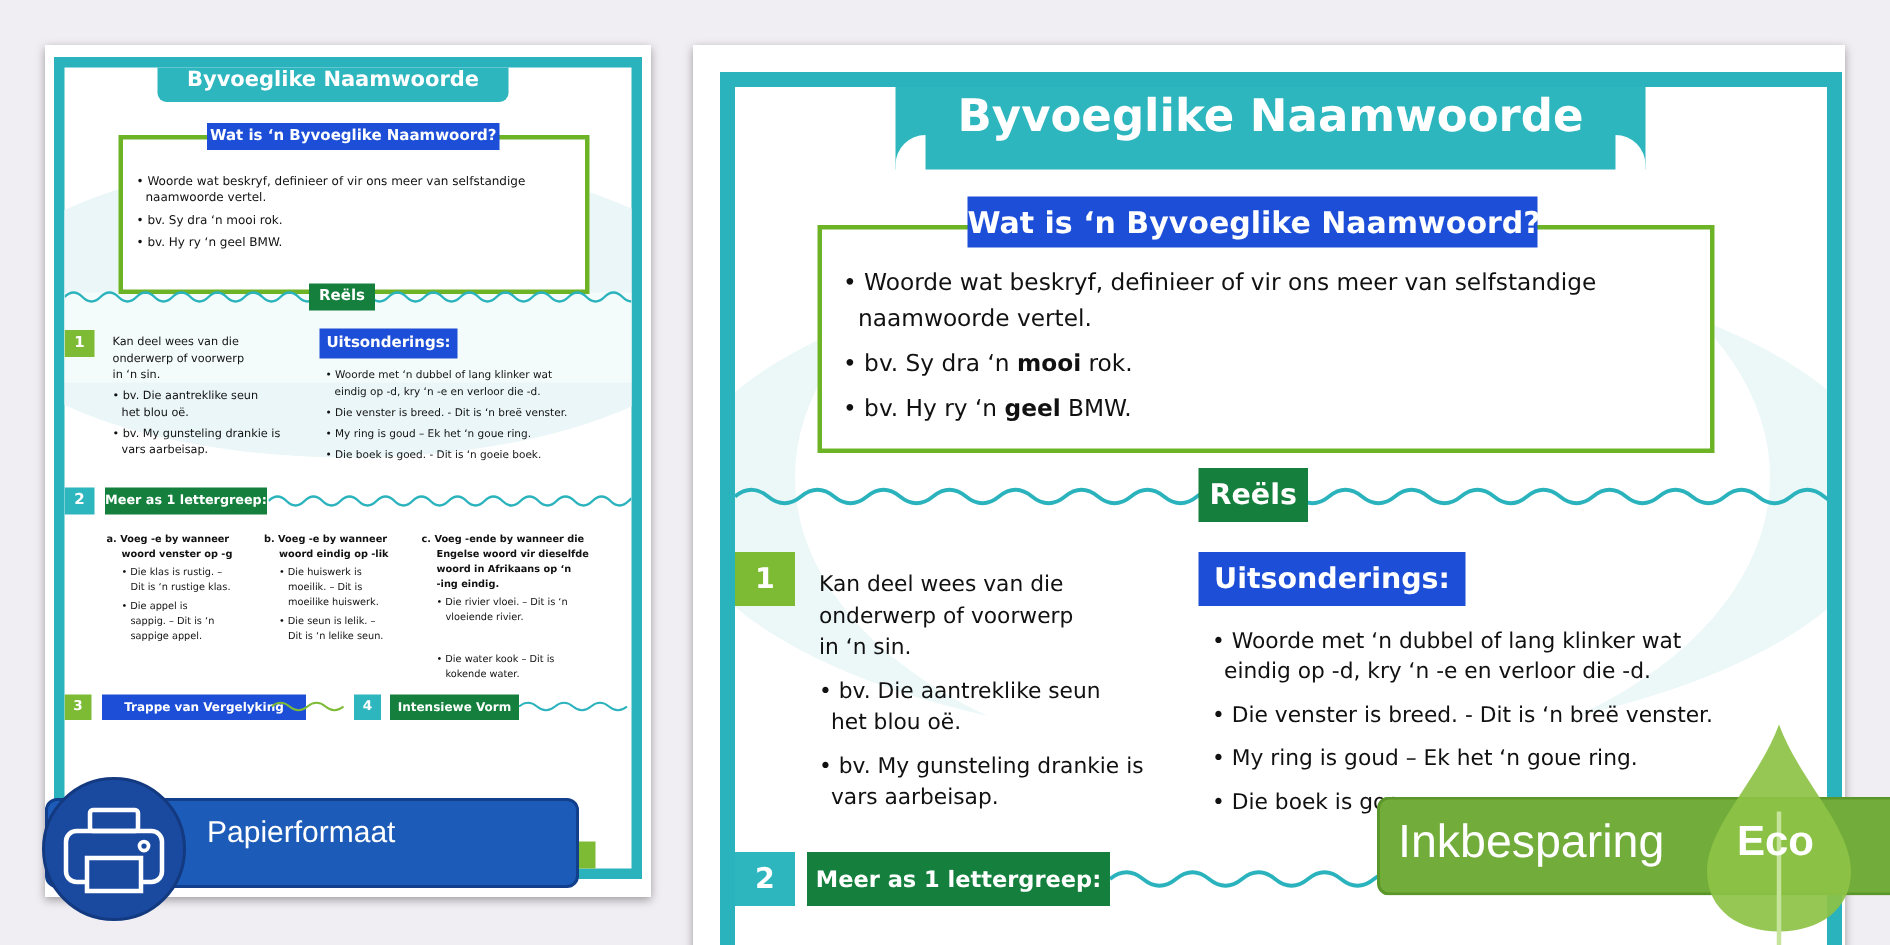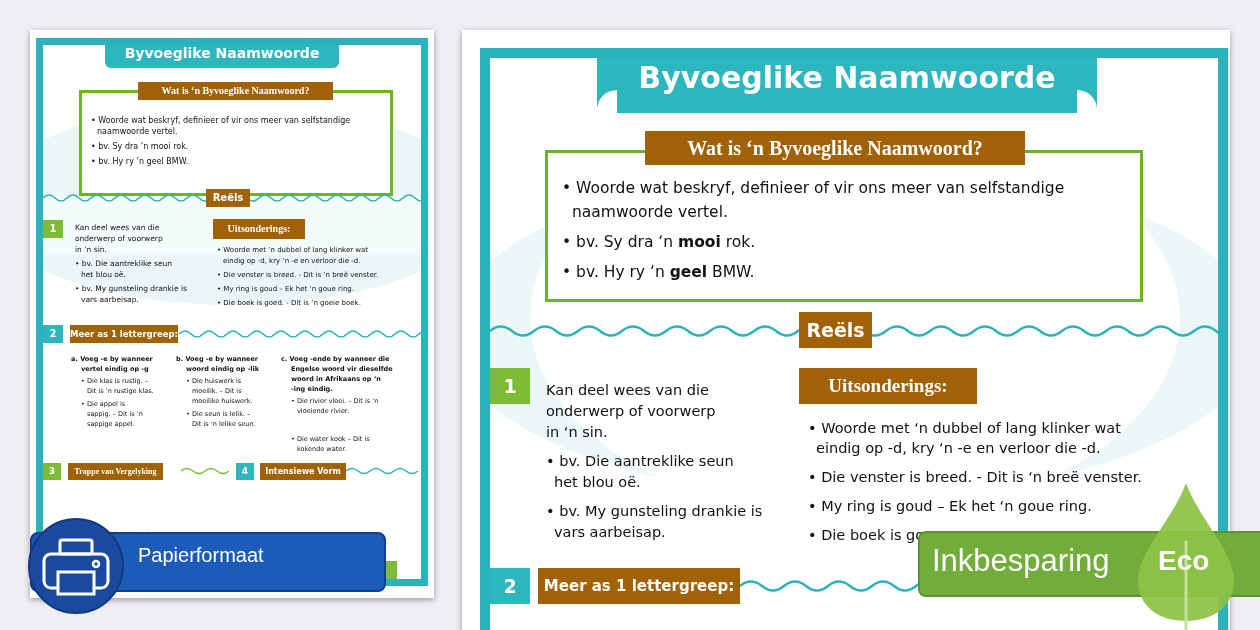--- a/index.html
+++ b/index.html
@@ -13,22 +13,22 @@
   .frame { position:absolute; border:7px solid #2ab3bc; background:#fff; overflow:hidden; }
   .bgshape { position:absolute; background:#e7f5f6; }
   .title-tab {
     position:absolute; background:#2eb6bf; color:#fff; font-weight:bold; text-align:center;
     font-family:"DejaVu Sans", sans-serif;
   }
   .title-tab:before, .title-tab:after {
     content:""; position:absolute; bottom:0; background:#fff; border-radius:50%;
   }
   .gbox { position:absolute; border:3px solid #6db326; background:#fff; }
-  .gtab { position:absolute; background:#a16207; color:#fff; font-weight:bold; text-align:center; white-space:nowrap;font-family:Liberation Serif, serif; }
-  .ttab { position:absolute; background:#a16207; color:#fff; font-weight:bold; text-align:center; white-space:nowrap; }
+  .gtab { position:absolute; background:#1d4ed8; color:#fff; font-weight:bold; text-align:center; white-space:nowrap; }
+  .ttab { position:absolute; background:#15803d; color:#fff; font-weight:bold; text-align:center; white-space:nowrap; }
   .num-g { position:absolute; background:#7dbb35; color:#fff; font-weight:bold; text-align:center; }
   .num-t { position:absolute; background:#2eb6bf; color:#fff; font-weight:bold; text-align:center; }
   .txt { position:absolute; white-space:nowrap; color:#111; }
   .wave { position:absolute; }
   .badge-paper {
     position:absolute; left:30px; top:532px; width:352px; height:56px;
     background:#1c5bb8; border-radius:8px; border:2px solid #123f8c;
   }
   .printer-circle {
     position:absolute; left:28px; top:518px; width:92px; height:92px; border-radius:50%;
@@ -86,21 +86,21 @@
     </div>
 
     <div class="num-t" style="left:0; top:280px; width:20px; height:18px; line-height:18px; font-size:10px;">2</div>
     <div class="ttab" style="left:27px; top:280px; width:108px; height:18px; line-height:18px; font-size:8.5px;">Meer as 1 lettergreep:</div>
     <svg class="wave" style="left:136px; top:282px;" width="242" height="14" viewBox="0 0 242 14">
       <path d="M0 7 q 6 -6 12 0 t 12 0 t 12 0 t 12 0 t 12 0 t 12 0 t 12 0 t 12 0 t 12 0 t 12 0 t 12 0 t 12 0 t 12 0 t 12 0 t 12 0 t 12 0 t 12 0 t 12 0 t 12 0 t 12 0 t 12 0" stroke="#2ab3bc" stroke-width="1.6" fill="none"></path>
     </svg>
 
     <div class="txt" style="left:28px; top:309px; font-size:6.5px; line-height:10px;">
       <div style="font-weight:bold;"><span>a.</span> <span>Voeg -e by wanneer</span></div>
-      <div style="font-weight:bold; padding-left:10px;">vertel eindig op -g</div>
+      <div style="font-weight:bold; padding-left:10px;">woord venster op -g</div>
       <div style="padding-left:10px; margin-top:2px;">• <span>Die klas is rustig. –</span></div>
       <div style="padding-left:16px;">Dit is ‘n rustige klas.</div>
       <div style="padding-left:10px; margin-top:3px;">• <span>Die appel is</span></div>
       <div style="padding-left:16px;">sappig. – Dit is ‘n</div>
       <div style="padding-left:16px;">sappige appel.</div>
     </div>
     <div class="txt" style="left:133px; top:309px; font-size:6.5px; line-height:10px;">
       <div style="font-weight:bold;"><span>b.</span> <span>Voeg -e by wanneer</span></div>
       <div style="font-weight:bold; padding-left:10px;">woord eindig op -lik</div>
       <div style="padding-left:10px; margin-top:2px;">• <span>Die huiswerk is</span></div>
@@ -114,21 +114,21 @@
       <div style="font-weight:bold; padding-left:10px;">Engelse woord vir dieselfde</div>
       <div style="font-weight:bold; padding-left:10px;">woord in Afrikaans op ‘n</div>
       <div style="font-weight:bold; padding-left:10px;">-ing eindig.</div>
       <div style="padding-left:10px; margin-top:2px;">• <span>Die rivier vloei. – Dit is ‘n</span></div>
       <div style="padding-left:16px;">vloeiende rivier.</div>
       <div style="padding-left:10px; margin-top:18px;">• <span>Die water kook – Dit is</span></div>
       <div style="padding-left:16px;">kokende water.</div>
     </div>
 
     <div class="num-g" style="left:0; top:418px; width:18px; height:17px; line-height:17px; font-size:9px;">3</div>
-    <div class="gtab" style="left:25px; top:418px; width:95px; height:17px; line-height:17px; font-size:8px;">Trappe van Vergelyking</div>
+    <div class="gtab" style="left:25px; top:418px; width:136px; height:17px; line-height:17px; font-size:8px;">Trappe van Vergelyking</div>
     <svg class="wave" style="left:138px; top:420px;" width="50" height="12" viewBox="0 0 50 12">
       <path d="M0 6 q 6 -5 12 0 t 12 0 t 12 0 t 12 0" stroke="#7dbb35" stroke-width="1.4" fill="none"></path>
     </svg>
     <div class="num-t" style="left:193px; top:418px; width:18px; height:17px; line-height:17px; font-size:9px;">4</div>
     <div class="ttab" style="left:217px; top:418px; width:86px; height:17px; line-height:17px; font-size:8px;">Intensiewe Vorm</div>
     <svg class="wave" style="left:303px; top:420px;" width="75" height="12" viewBox="0 0 75 12">
       <path d="M0 6 q 6 -5 12 0 t 12 0 t 12 0 t 12 0 t 12 0 t 12 0" stroke="#2ab3bc" stroke-width="1.4" fill="none"></path>
     </svg>
 
     <div class="txt" style="left:30px; top:447px; font-size:7px; line-height:15px;margin-top:36px;">

